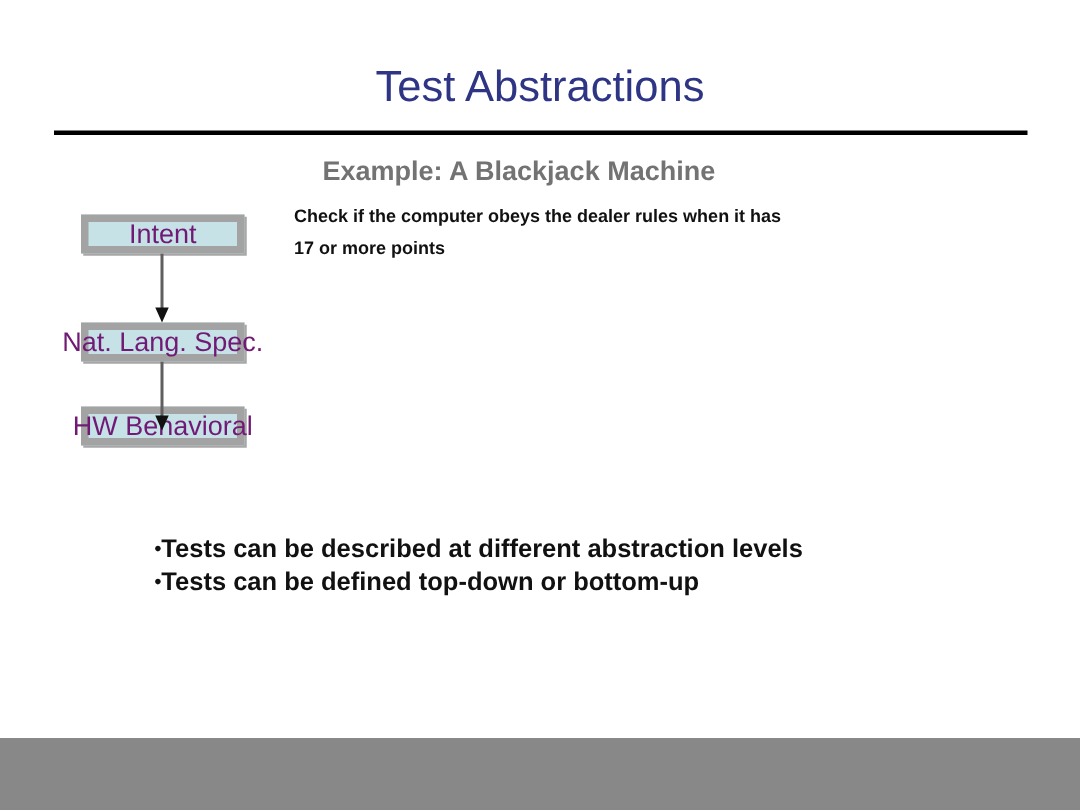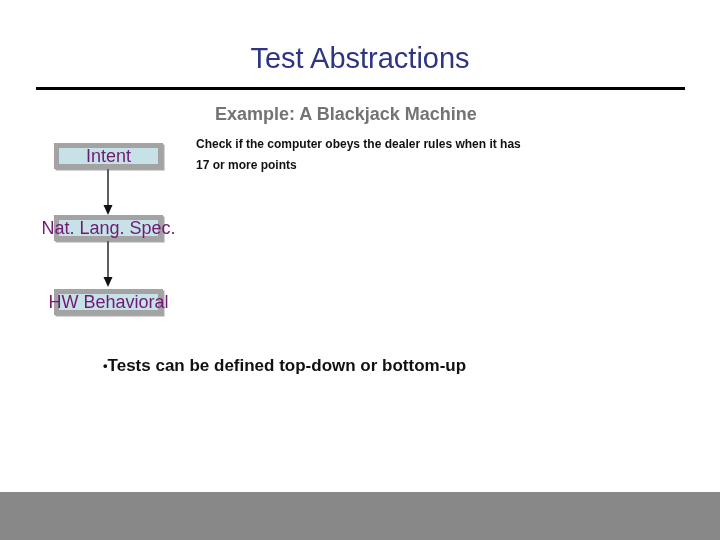--- a/index.html
+++ b/index.html
@@ -50,21 +50,21 @@
     box-sizing: border-box;
     display: flex;
     align-items: center;
     justify-content: center;
     font-size: 18px;
     color: #701a75;
     white-space: nowrap;
   }
   .box-intent    { top: 143px; }
   .box-spec      { top: 215px; }
-  .box-behav     { top: 289px; }
+  .box-behav     { top: 271px; }
   .flow-arrow { position: absolute; left: 101px; }
   .arrow-1 { top: 169px; }
   .arrow-2 { top: 241px; }
   .note {
     position: absolute;
     font-size: 12px;
     font-weight: 700;
     color: #111111;
     line-height: 21px;
     white-space: pre-wrap;
@@ -117,17 +117,20 @@
     <polygon points="7,46 2.5,36 11.5,36" fill="#111111"></polygon>
   </svg>
 
   <div class="note note-intent">Check if the computer obeys the dealer rules when it has
 17 or more points</div>
 
 
 
   <div class="bullet-list">
     <div class="bullet-item">
+      <span class="bullet-marker">•</span><span>Tests can be described at different abstraction levels</span>
+    </div>
+    <div class="bullet-item">
       <span class="bullet-marker">•</span><span>Tests can be defined top-down or bottom-up</span>
     </div>
   </div>
 
 </div>
 
 </body></html>

